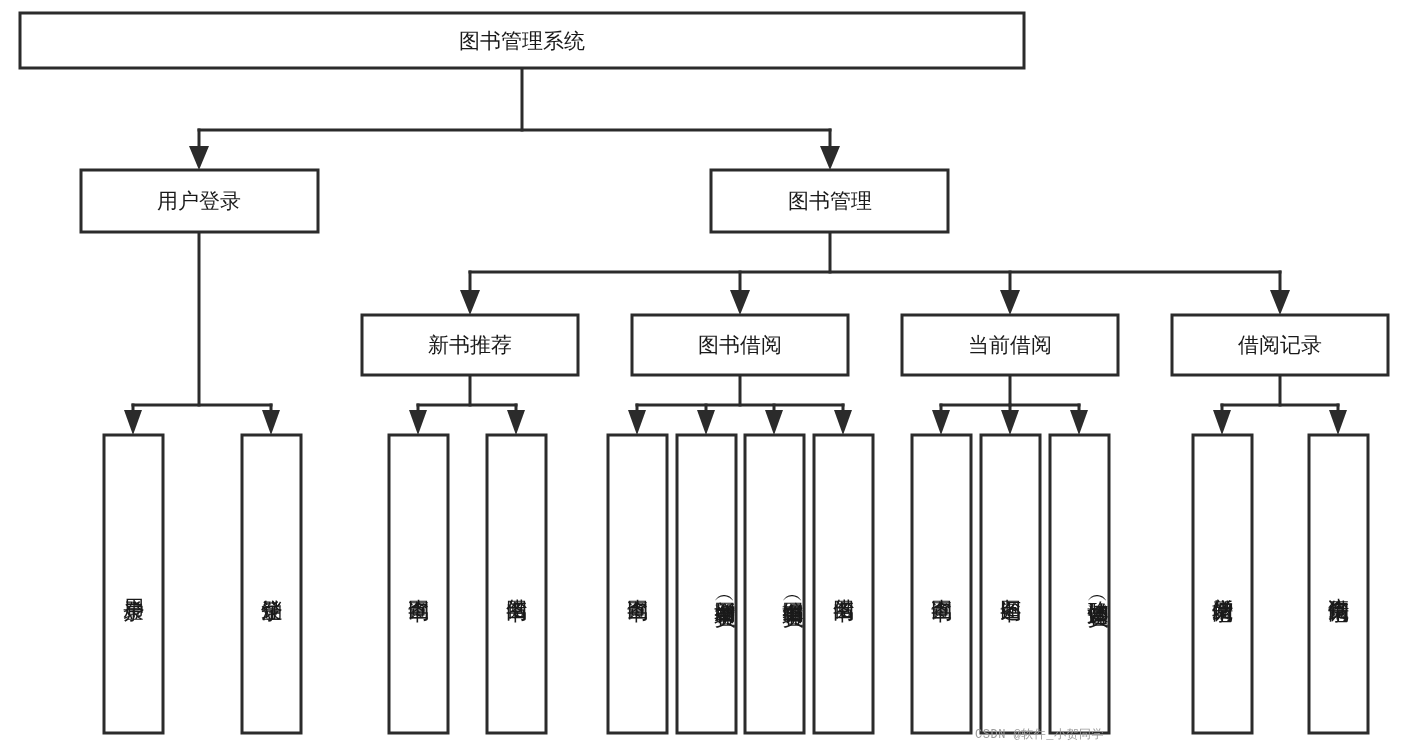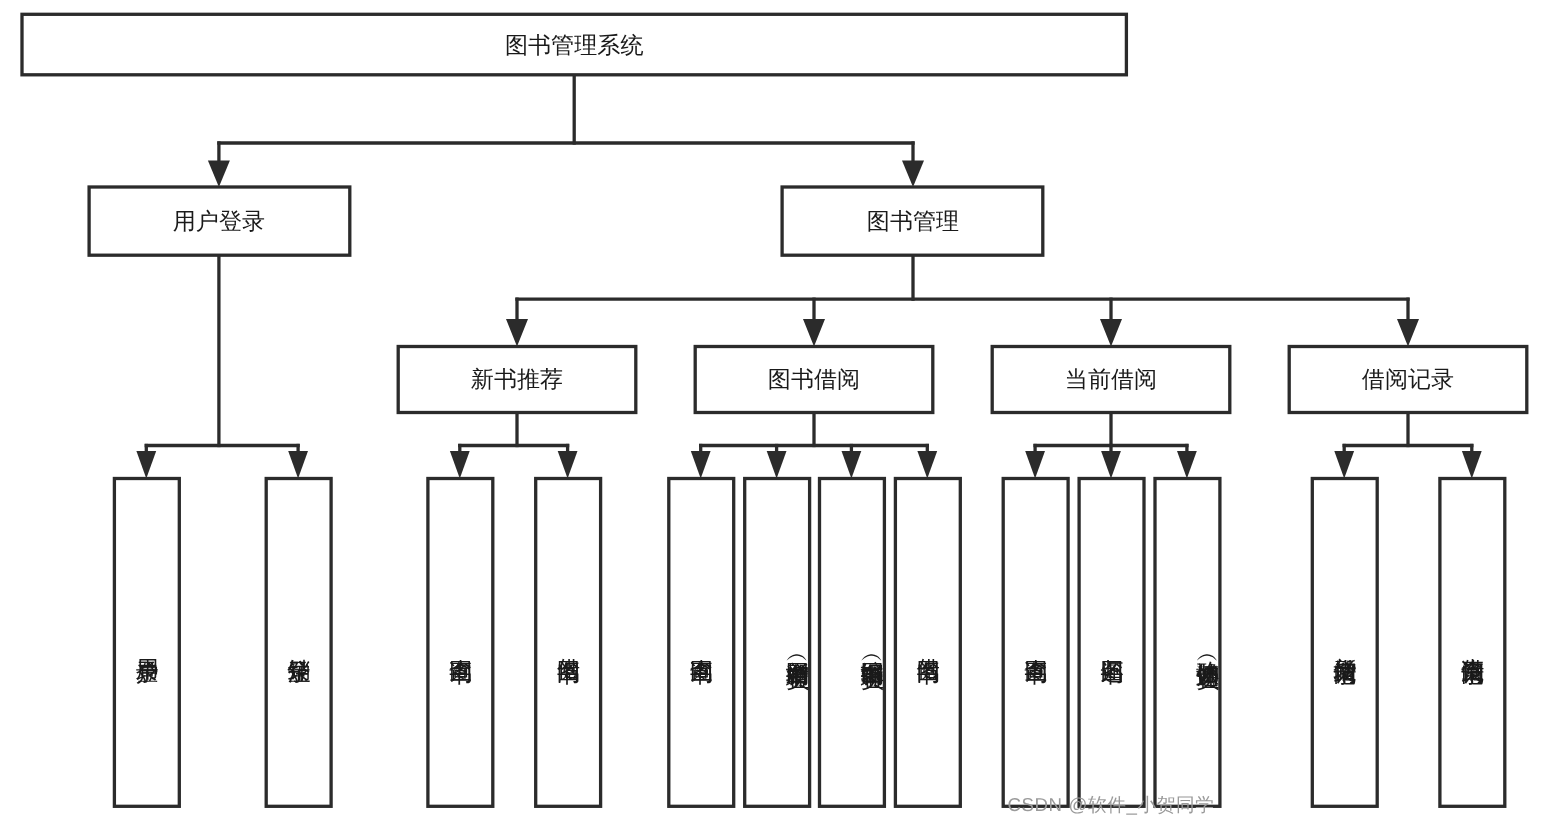--- a/index.html
+++ b/index.html
@@ -65,22 +65,22 @@
     line-height: 1.08;
     color: #1a1a1a;
     letter-spacing: 1px;
     white-space: nowrap;
     pointer-events: none;
   }
   .watermark {
     position: absolute;
     right: 8px;
     bottom: 4px;
-    font-family: Liberation Sans, sans-serif;
-    font-size: 17px;
+    font-family: Liberation Mono, monospace;
+    font-size: 12px;
     color: #9a9a9a;
     white-space: nowrap;
     letter-spacing: 0.5px;
   }
 </style>
 </head>
 <body>
 
 <div id="diagram-root">
 

